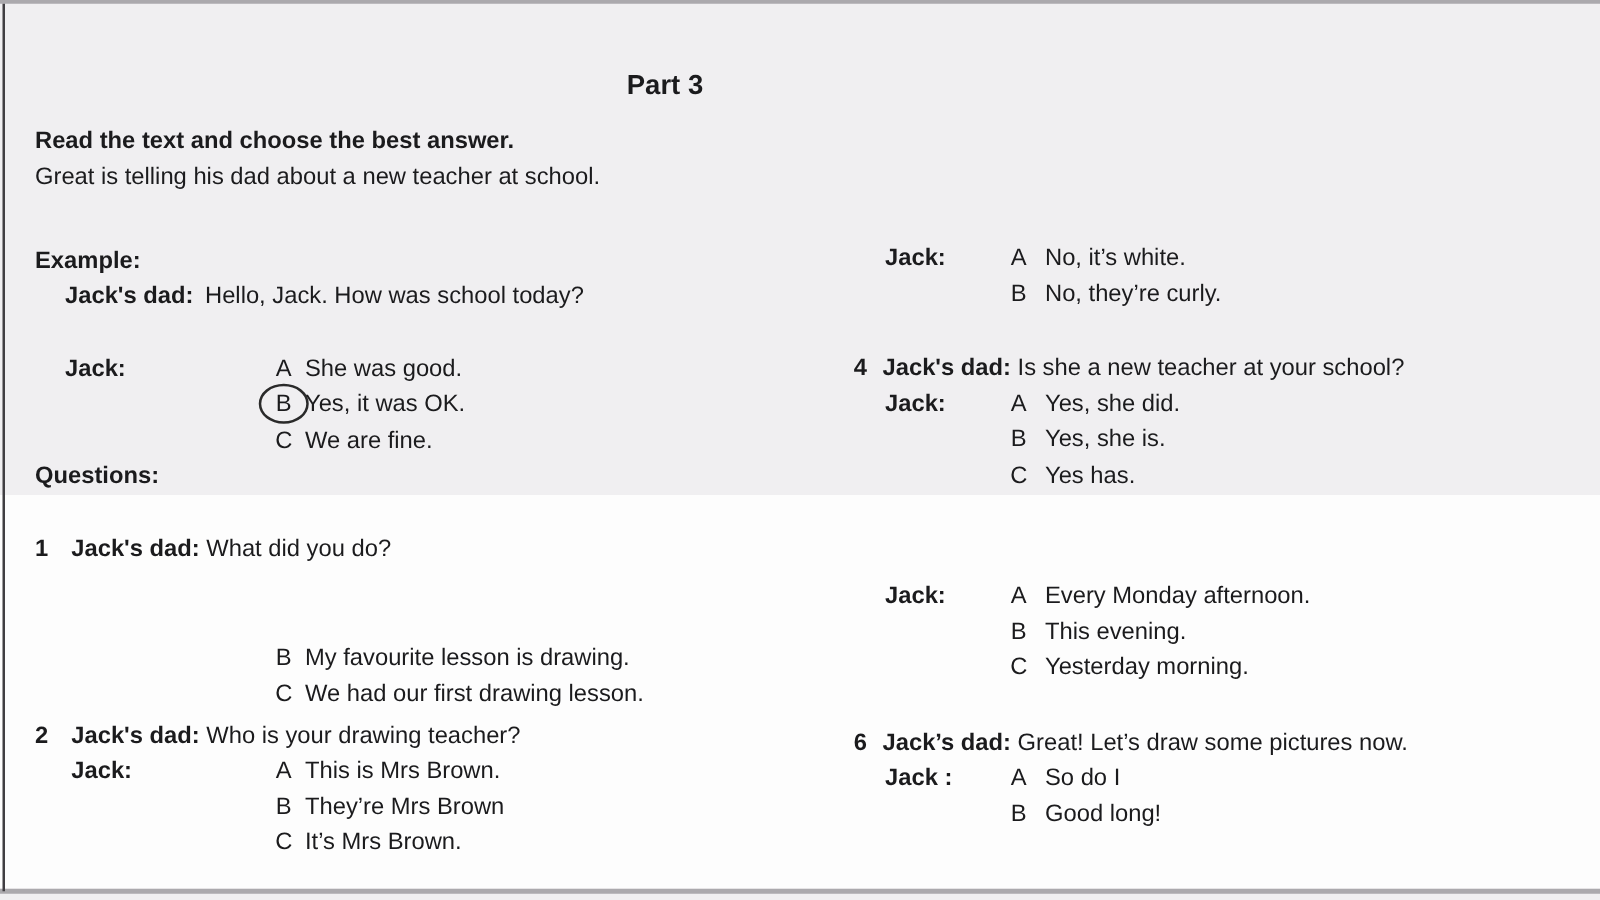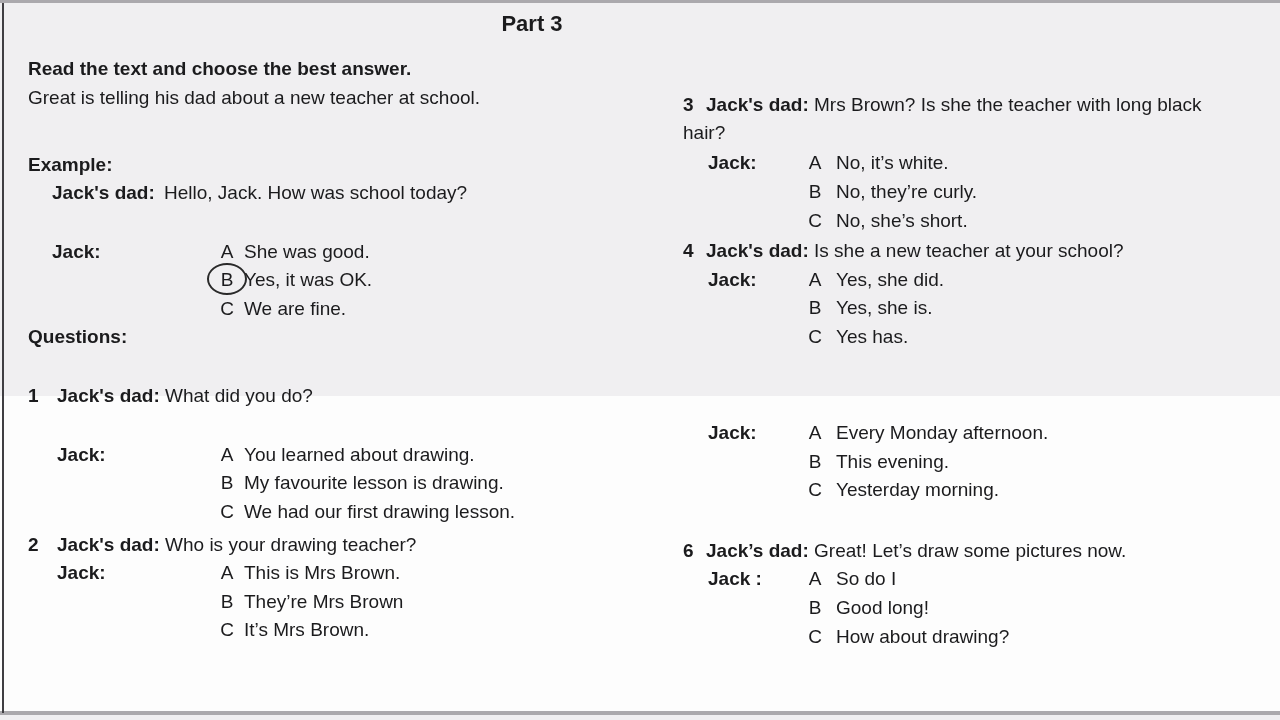--- a/index.html
+++ b/index.html
@@ -8,21 +8,21 @@
     background:var(--page-bg,#f0eff1);
     color:var(--text,#1b1b1d);
     font-family:"Liberation Sans",sans-serif;
   }
   .white-band{position:absolute;left:0;top:396px;width:1280px;height:315px;background:var(--band-white,#fdfdfd);}
   .edge{position:absolute;}
   .edge.top{top:0;left:0;width:1280px;height:3px;background:var(--edge-line,#aba9ad);}
   .edge.bottom{top:711px;left:0;width:1280px;height:4px;background:var(--edge-line,#aba9ad);}
   .edge.left{top:3px;left:2px;width:2px;height:710px;background:var(--left-line,#403e42);}
 
-  .line{position:absolute;font-size:19px;line-height:28px;white-space:nowrap;}
+  .line{position:absolute;font-size:19px;line-height:28px;white-space:nowrap;margin-top:44px;}
   .bold{font-weight:700;}
   .title{top:9px;left:0;width:1064px;text-align:center;font-size:22px;line-height:30px;font-weight:700;}
 
   .qnum{display:inline-block;width:29px;font-weight:700;}
   .right .qnum{width:23px;}
   .spk{font-weight:700;}
   .exdad-spk{display:inline-block;width:112px;font-weight:700;}
   .resp{display:inline-block;width:153px;font-weight:700;}
   .ex .resp{width:158px;}
   .right .resp{width:92px;}
@@ -87,40 +87,36 @@
 
   <div class="line l-exdad"><span class="exdad-spk">Jack's dad:</span><span>Hello, Jack. How was school today?</span></div>
 
   <div class="line ex l-exA"><span class="resp">Jack:</span><span class="letter">A</span><span>She was good.</span></div>
   <div class="line ex l-exB"><span class="resp"></span><span class="letter circled">B</span><span>Yes, it was OK.</span></div>
   <div class="line ex l-exC"><span class="resp"></span><span class="letter">C</span><span>We are fine.</span></div>
 
   <div class="line bold p-questions">Questions:</div>
 
   <div class="line h-q1"><span class="qnum">1</span><span class="spk">Jack's dad:</span> <span>What did you do?</span></div>
-  <div class="line l-q1A"><span class="resp">Jack:</span><span class="letter">A</span><span>You learned about drawing.</span></div>
   <div class="line l-q1C"><span class="resp"></span><span class="letter">C</span><span>We had our first drawing lesson.</span></div>
   <div class="line l-q1B"><span class="resp"></span><span class="letter">B</span><span>My favourite lesson is drawing.</span></div>
 
   <div class="line h-q2"><span class="qnum">2</span><span class="spk">Jack's dad:</span> <span>Who is your drawing teacher?</span></div>
   <div class="line l-q2A"><span class="resp">Jack:</span><span class="letter">A</span><span>This is Mrs Brown.</span></div>
   <div class="line l-q2B"><span class="resp"></span><span class="letter">B</span><span>They’re Mrs Brown</span></div>
   <div class="line l-q2C"><span class="resp"></span><span class="letter">C</span><span>It’s Mrs Brown.</span></div>
 
-  <div class="line right wrap h-q3"><span class="qnum">3</span><span class="spk">Jack's dad:</span> <span>Mrs Brown? Is she the teacher with long black hair?</span></div>
   <div class="line right l-q3A"><span class="resp">Jack:</span><span class="letter">A</span><span>No, it’s white.</span></div>
   <div class="line right l-q3B"><span class="resp"></span><span class="letter">B</span><span>No, they’re curly.</span></div>
-  <div class="line right l-q3C"><span class="resp"></span><span class="letter">C</span><span>No, she’s short.</span></div>
 
   <div class="line right h-q4"><span class="qnum">4</span><span class="spk">Jack's dad:</span> <span>Is she a new teacher at your school?</span></div>
   <div class="line right l-q4A"><span class="resp">Jack:</span><span class="letter">A</span><span>Yes, she did.</span></div>
   <div class="line right l-q4B"><span class="resp"></span><span class="letter">B</span><span>Yes, she is.</span></div>
   <div class="line right l-q4C"><span class="resp"></span><span class="letter">C</span><span>Yes has.</span></div>
 
   <div class="line right l-q5B"><span class="resp"></span><span class="letter">B</span><span>This evening.</span></div>
   <div class="line right l-q5A"><span class="resp">Jack:</span><span class="letter">A</span><span>Every Monday afternoon.</span></div>
   <div class="line right l-q5C"><span class="resp"></span><span class="letter">C</span><span>Yesterday morning.</span></div>
 
   <div class="line right h-q6"><span class="qnum">6</span><span class="spk">Jack’s dad:</span> <span>Great! Let’s draw some pictures now.</span></div>
   <div class="line right l-q6A"><span class="resp">Jack :</span><span class="letter">A</span><span>So do I</span></div>
   <div class="line right l-q6B"><span class="resp"></span><span class="letter">B</span><span>Good long!</span></div>
-  <div class="line right l-q6C"><span class="resp"></span><span class="letter">C</span><span>How about drawing?</span></div>
 </div>
 
 </body></html>

